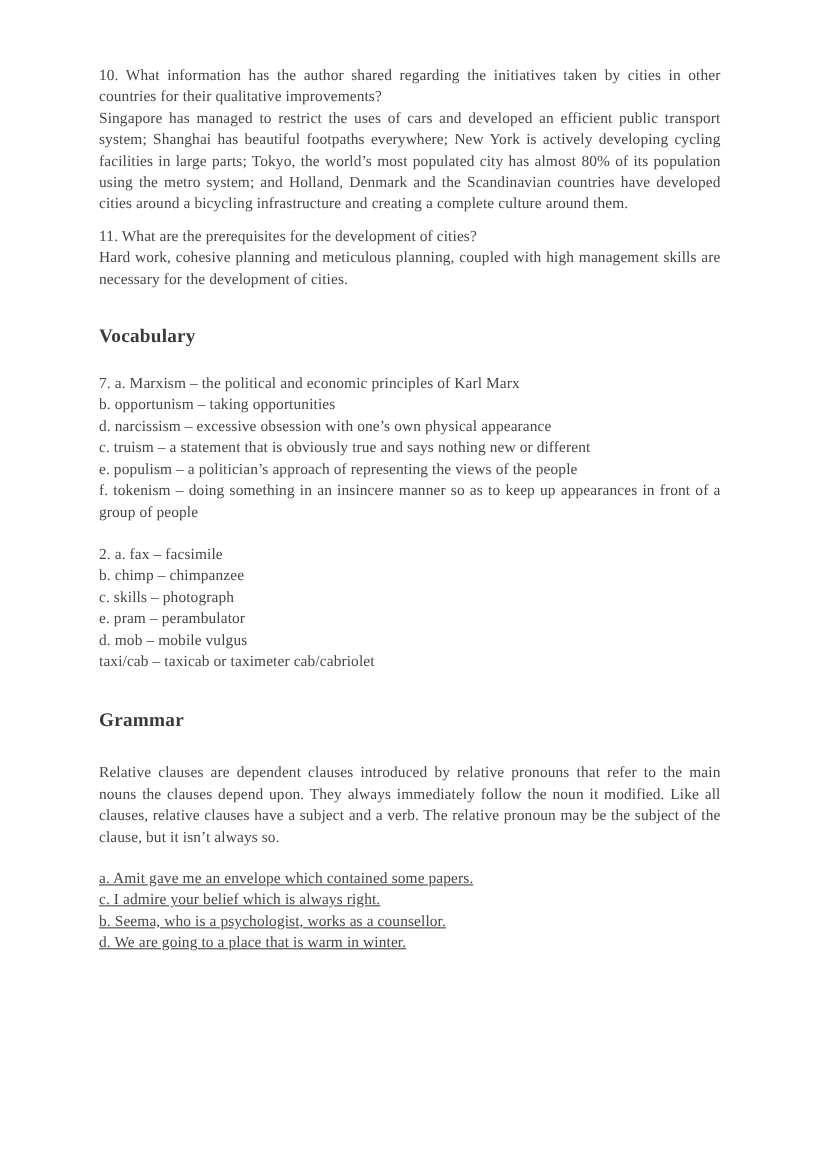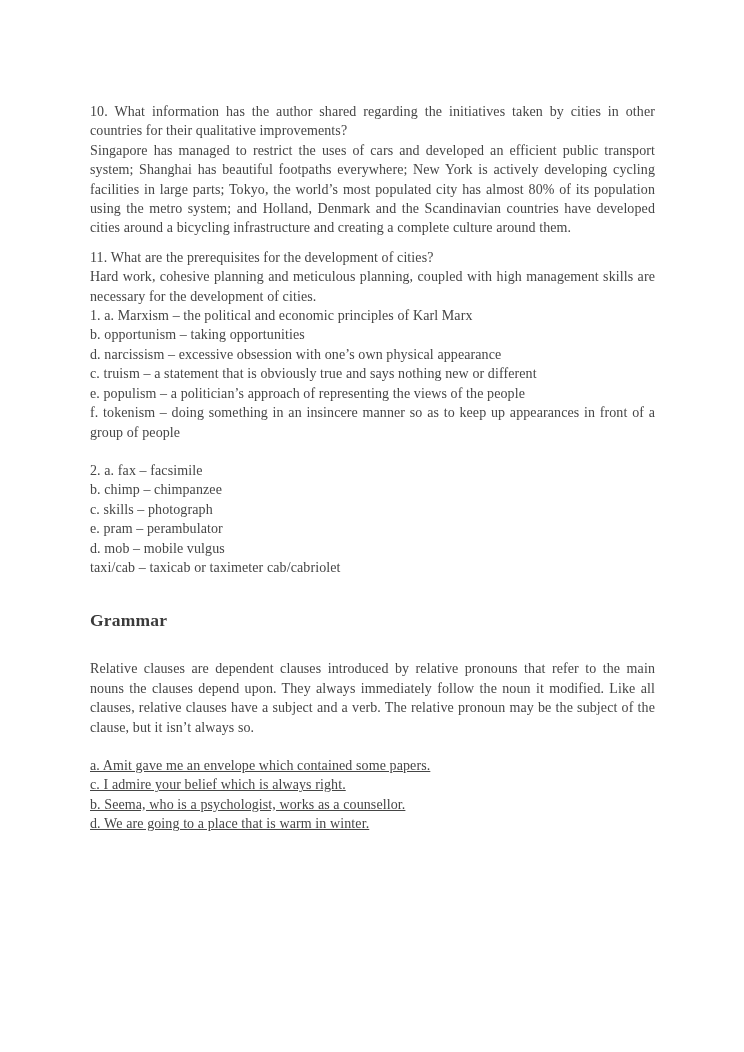--- a/index.html
+++ b/index.html
@@ -12,21 +12,21 @@
     height: 1052px;
     font-family: "Liberation Serif", "DejaVu Serif", serif;
     color: #454545;
     position: relative;
     overflow: hidden;
   }
   .page {
     box-sizing: border-box;
     width: 744px;
     height: 1052px;
-    padding: 102px 89px 60px 90px;
+    padding: 60px 89px 60px 90px;
     background: #ffffff;
   }
   .para {
     margin: 0;
     font-size: 14px;
     line-height: 19.4px;
     text-align: justify;
     letter-spacing: 0.1px;
   }
   .qa-block { margin: 0; }
@@ -69,23 +69,24 @@
   <section class="qa-block">
     <p class="para">10. What information has the author shared regarding the initiatives taken by cities in other countries for their qualitative improvements?</p>
     <p class="para">Singapore has managed to restrict the uses of cars and developed an efficient public transport system; Shanghai has beautiful footpaths everywhere; New York is actively developing cycling facilities in large parts; Tokyo, the world’s most populated city has almost 80% of its population using the metro system; and Holland, Denmark and the Scandinavian countries have developed cities around a bicycling infrastructure and creating a complete culture around them.</p>
   </section>
 
   <section class="qa-block">
     <p class="para">11. What are the prerequisites for the development of cities?</p>
     <p class="para">Hard work, cohesive planning and meticulous planning, coupled with high management skills are necessary for the development of cities.</p>
   </section>
 
+  <h2 class="section-heading heading-vocabulary">Vocabulary</h2>
 
   <div class="vocab-list">
-    <p class="vocab-item">1. a. Marxism – the political and economic principles of Karl Marx</p>
+    <p class="vocab-item">7. a. Marxism – the political and economic principles of Karl Marx</p>
     <p class="vocab-item">b. opportunism – taking opportunities</p>
     <p class="vocab-item">d. narcissism – excessive obsession with one’s own physical appearance</p>
     <p class="vocab-item">c. truism – a statement that is obviously true and says nothing new or different</p>
     <p class="vocab-item">e. populism – a politician’s approach of representing the views of the people</p>
     <p class="vocab-item">f. tokenism – doing something in an insincere manner so as to keep up appearances in front of a group of people</p>
   </div>
 
   <div class="vocab-list">
     <p class="vocab-item">2. a. fax – facsimile</p>
     <p class="vocab-item">b. chimp – chimpanzee</p>

